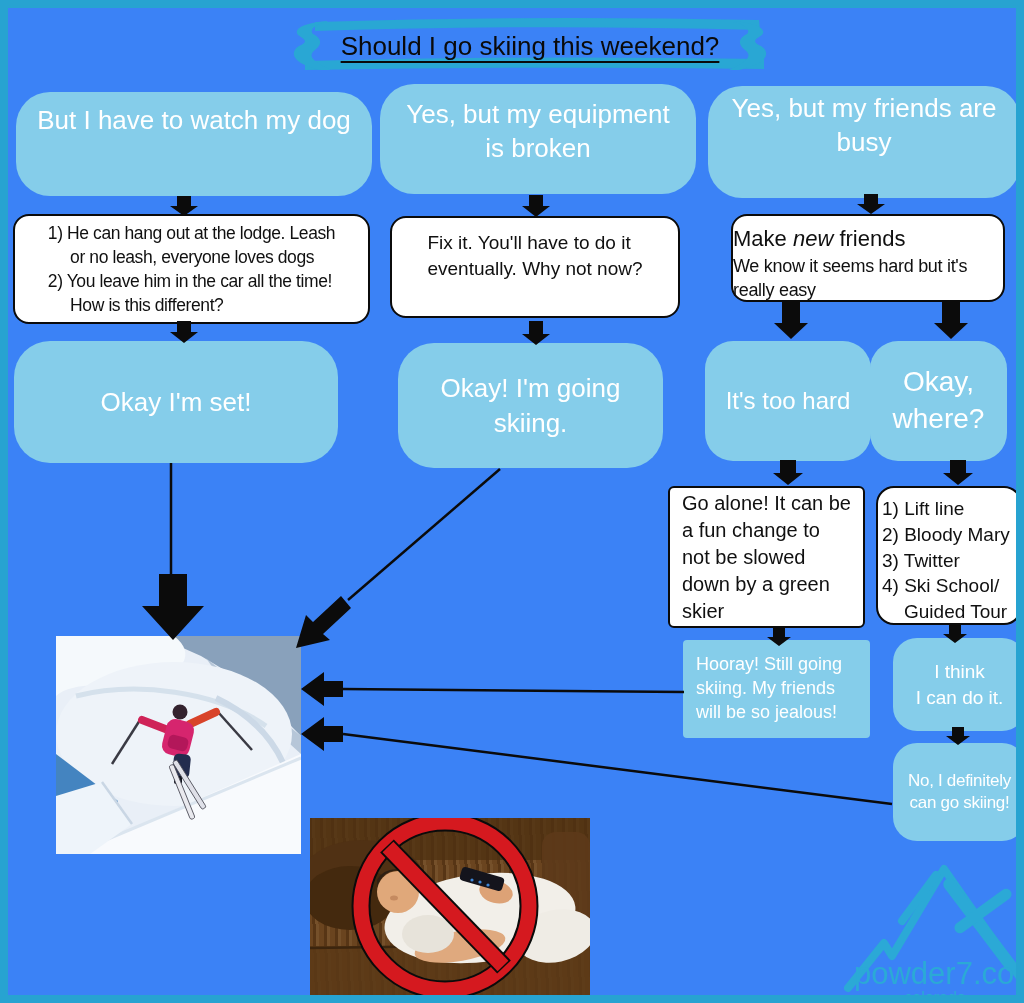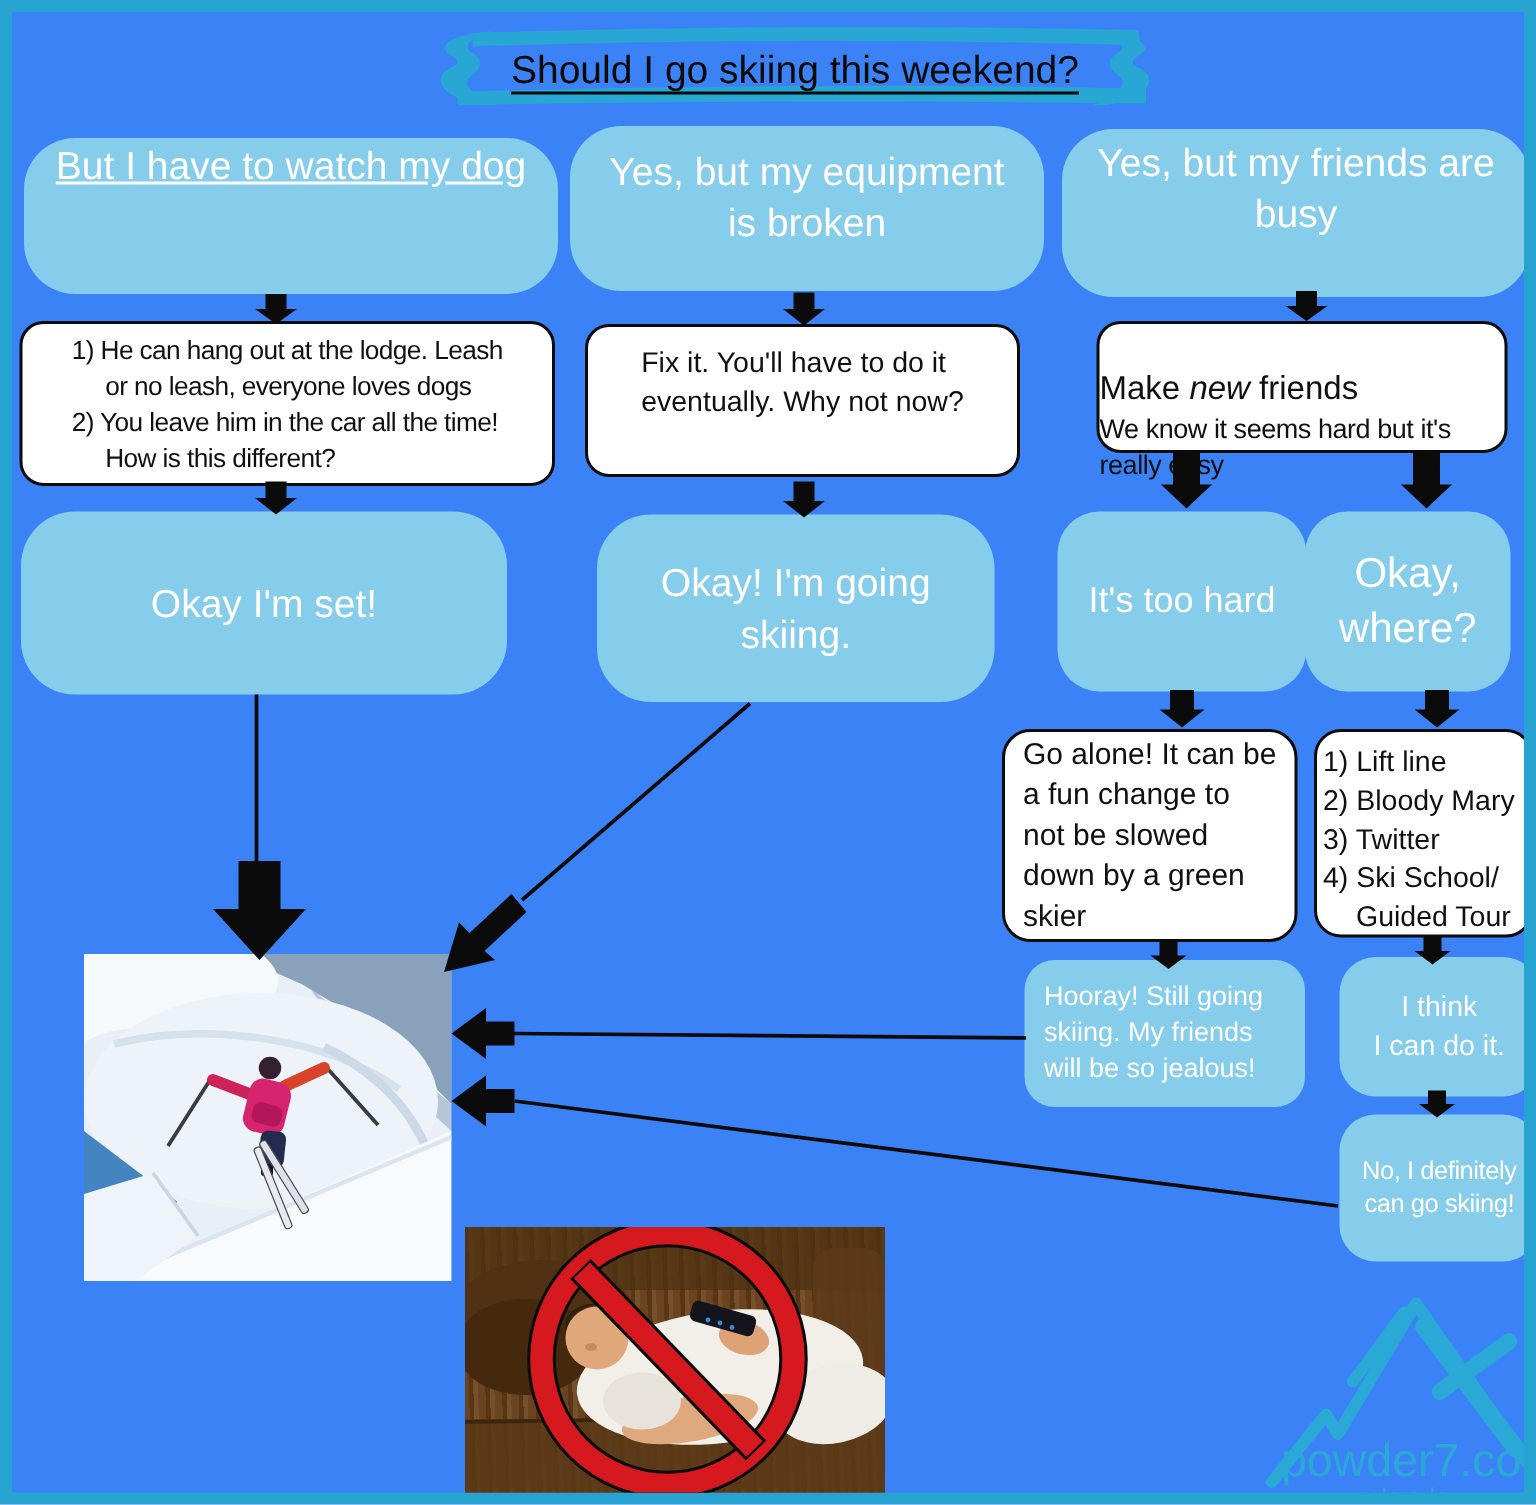--- a/index.html
+++ b/index.html
@@ -21,42 +21,42 @@
     white-space:nowrap;
   }
   
   .box-blue{
     position:absolute;background:#85CDEA;color:#ffffff;
     display:flex;align-items:center;justify-content:center;text-align:center;
     border-radius:30px;line-height:1.32;
   }
   .prl{white-space:pre-line;}
   .pre{white-space:pre;}
-  #bq-dog{left:8px;top:84px;width:356px;height:104px;font-size:26px;align-items:flex-start;padding-top:1px;box-sizing:border-box;border-radius:34px;text-decoration:underline;}
+  #bq-dog{left:8px;top:84px;width:356px;height:104px;font-size:26px;align-items:flex-start;padding-top:11px;box-sizing:border-box;border-radius:34px;}
   #bq-equip{left:372px;top:76px;width:316px;height:110px;font-size:26px;align-items:flex-start;padding-top:13px;box-sizing:border-box;border-radius:34px;}
   #bq-friends{left:700px;top:78px;width:312px;height:112px;font-size:26px;align-items:flex-start;padding-top:5px;box-sizing:border-box;border-radius:34px;}
   #br-set{left:6px;top:333px;width:324px;height:122px;font-size:26px;border-radius:36px;}
   #br-going{left:390px;top:335px;width:265px;height:125px;font-size:26px;border-radius:36px;}
   #br-hard{left:697px;top:333px;width:166px;height:120px;font-size:24px;border-radius:28px;}
   #br-where{left:862px;top:333px;width:137px;height:120px;font-size:28px;border-radius:28px;}
-  #bo-hooray{left:675px;top:632px;width:187px;height:98px;font-size:18px;border-radius:20px;justify-content:flex-start;text-align:left;padding-left:13px;box-sizing:border-box;}
+  #bo-hooray{left:675px;top:632px;width:187px;height:98px;font-size:18px;border-radius:4px;justify-content:flex-start;text-align:left;padding-left:13px;box-sizing:border-box;}
   #bo-think{left:885px;top:630px;width:133px;height:93px;font-size:19px;border-radius:24px;}
   #bo-no{left:885px;top:735px;width:133px;height:98px;font-size:17px;letter-spacing:-0.3px;border-radius:24px;}
   
   .box-white{
     position:absolute;background:#ffffff;border:2.5px solid #0b0b0b;border-radius:16px;
     color:#101010;box-sizing:border-box;display:flex;align-items:center;justify-content:center;
     line-height:1.35;
   }
   #wa-dog{left:5px;top:206px;width:357px;height:110px;font-size:17.5px;letter-spacing:-0.4px;text-align:left;line-height:1.38;}
   #wa-equip{left:382px;top:208px;width:290px;height:102px;font-size:19px;align-items:flex-start;padding-top:12px;}
   #wa-friends{left:723px;top:206px;width:274px;height:88px;font-size:18px;letter-spacing:-0.3px;display:block;padding-top:8px;}
-  #wa-friends .mk-line1{font-size:22px;letter-spacing:0;margin-top:20px;}
+  #wa-friends .mk-line1{font-size:22px;letter-spacing:0;}
   #wa-friends .mk-italic{font-style:italic;}
-  #wo-alone{left:660px;top:478px;width:197px;height:142px;font-size:20px;border-radius:19px;}
+  #wo-alone{left:660px;top:478px;width:197px;height:142px;font-size:20px;border-radius:6px;}
   #wo-options{left:868px;top:478px;width:146px;height:139px;font-size:19px;border-radius:18px;display:block;padding:8px 0 0 4px;overflow:hidden;text-align:left;}
   #wo-options .opt{white-space:pre;line-height:1.36;}
   #wo-options .opt.indent{padding-left:22px;}
   
   #skier{left:48px;top:628px;width:245px;height:218px;}
   #couch{
     left:302px;top:810px;width:280px;height:178px;
     background:repeating-linear-gradient(88deg,#6a441f 0 5px,#573515 5px 8px,#75502a 8px 11px);
   }
   #logo{left:836px;top:845px;width:182px;height:153px;}

